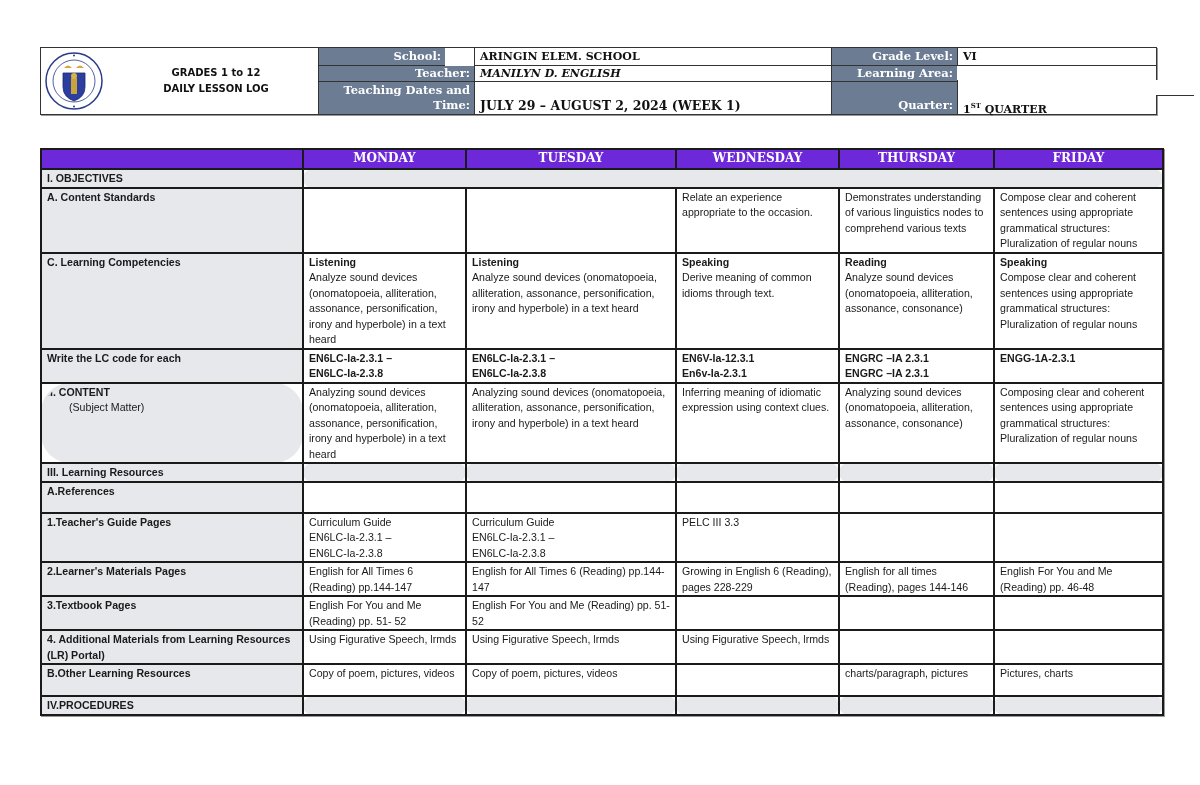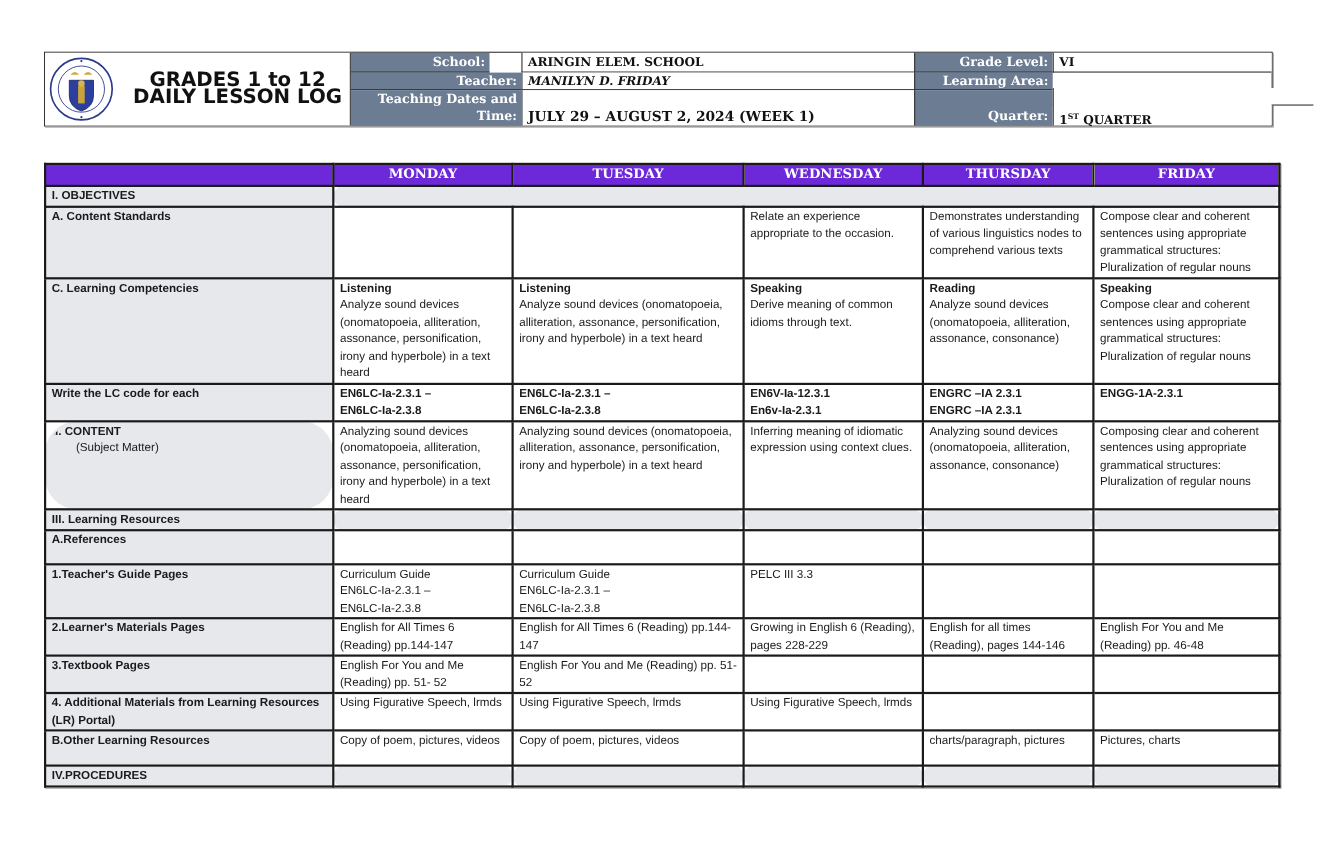--- a/index.html
+++ b/index.html
@@ -2,21 +2,21 @@
 <html><head>
 <meta charset="utf-8">
 <style>
   html, body { margin:0; padding:0; background:#ffffff; }
   body { width:1200px; height:785px; position:relative; overflow:hidden; font-family:"Liberation Sans", sans-serif; }
 
   
   .hdr { position:absolute; left:40px; top:47px; width:1115px; height:66px; border:1px solid #333; box-shadow:1px 1px 0 #999; }
   .hdr-logo-cell { position:absolute; left:0; top:0; width:277px; height:66px; background:#fff; border-right:1px solid #333; }
   .seal { position:absolute; left:3px; top:3px; width:60px; height:60px; }
-  .hdr-title { position:absolute; left:75px; top:17px; width:200px; text-align:center; font-family:"DejaVu Sans", sans-serif; font-weight:bold; font-size:18px; line-height:16px; color:#111; }
+  .hdr-title { position:absolute; left:75px; top:17px; width:200px; text-align:center; font-family:"DejaVu Sans", sans-serif; font-weight:bold; font-size:10px; line-height:16px; color:#111; }
   .hlabel { position:absolute; background:#6b7c93; color:#fff; font-family:"DejaVu Serif", serif; font-weight:bold; font-size:11.5px; text-align:right; padding-right:4px; box-sizing:border-box; border-bottom:1px solid #333; }
   .hval { position:absolute; background:#fff; color:#111; font-family:"DejaVu Serif", serif; font-weight:bold; font-size:11px; padding-left:5px; box-sizing:border-box; border-bottom:1px solid #333; border-left:1px solid #333; }
   .hval.big { font-size:12.5px; }
   .hval.ital { font-style:italic; }
   sup { font-size:7px; }
 
   
   table.dll { position:absolute; left:40px; top:148px; width:1122px; border-collapse:collapse; table-layout:fixed; box-shadow:1px 1px 0 #999; }
   table.dll td, table.dll th { border:2px solid #1a1a1a; vertical-align:top; padding:1px 5px 0 5px; font-size:10.6px; line-height:15.5px; color:#1a1a1a; font-family:"Liberation Sans", sans-serif; overflow:hidden; }
   table.dll th { background:#6d28d9; color:#fff; font-family:"DejaVu Serif", serif; font-weight:bold; font-size:12px; text-align:center; height:17px; padding:0; vertical-align:middle; }
@@ -49,21 +49,21 @@
   </div>
 
   <div class="hlabel" style="left:278px;top:0;width:126px;height:18px;line-height:17px;">School:</div>
   <div class="hlabel" style="left:278px;top:18px;width:155px;height:16px;line-height:15px;">Teacher:</div>
   <div class="hlabel" style="left:278px;top:34px;width:155px;height:32px;line-height:15px;padding-top:1px;border-bottom:none;">
     <div>Teaching Dates and</div>
     <div>Time:</div>
   </div>
 
   <div class="hval" style="left:433px;top:0;width:357px;height:18px;line-height:17px;">ARINGIN ELEM. SCHOOL</div>
-  <div class="hval ital" style="left:433px;top:18px;width:357px;height:16px;line-height:15px;">MANILYN D. FRIDAY</div>
+  <div class="hval ital" style="left:433px;top:18px;width:357px;height:16px;line-height:15px;">MANILYN D. ENGLISH</div>
   <div class="hval big" style="left:433px;top:34px;width:357px;height:32px;line-height:15px;padding-top:16px;border-bottom:none;">JULY 29 – AUGUST 2, 2024 (WEEK 1)</div>
 
   <div class="hlabel" style="left:790px;top:0;width:126px;height:18px;line-height:17px;border-left:1px solid #333;">Grade Level:</div>
   <div class="hlabel" style="left:790px;top:18px;width:126px;height:16px;line-height:15px;border-left:1px solid #333;">Learning Area:</div>
   <div class="hlabel" style="left:790px;top:34px;width:126px;height:32px;line-height:15px;padding-top:16px;border-bottom:none;border-left:1px solid #333;">Quarter:</div>
 
   <div class="hval" style="left:916px;top:0;width:199px;height:18px;line-height:17px;">VI</div>
   <div class="hval" style="left:916px;top:32px;width:237px;height:16px;line-height:15px;">ENGLISH</div>
   <div class="hval" style="left:916px;top:34px;width:199px;height:32px;line-height:15px;padding-top:16px;border-bottom:none;"><span>1</span><sup>ST</sup><span> QUARTER</span></div>
 </div>

